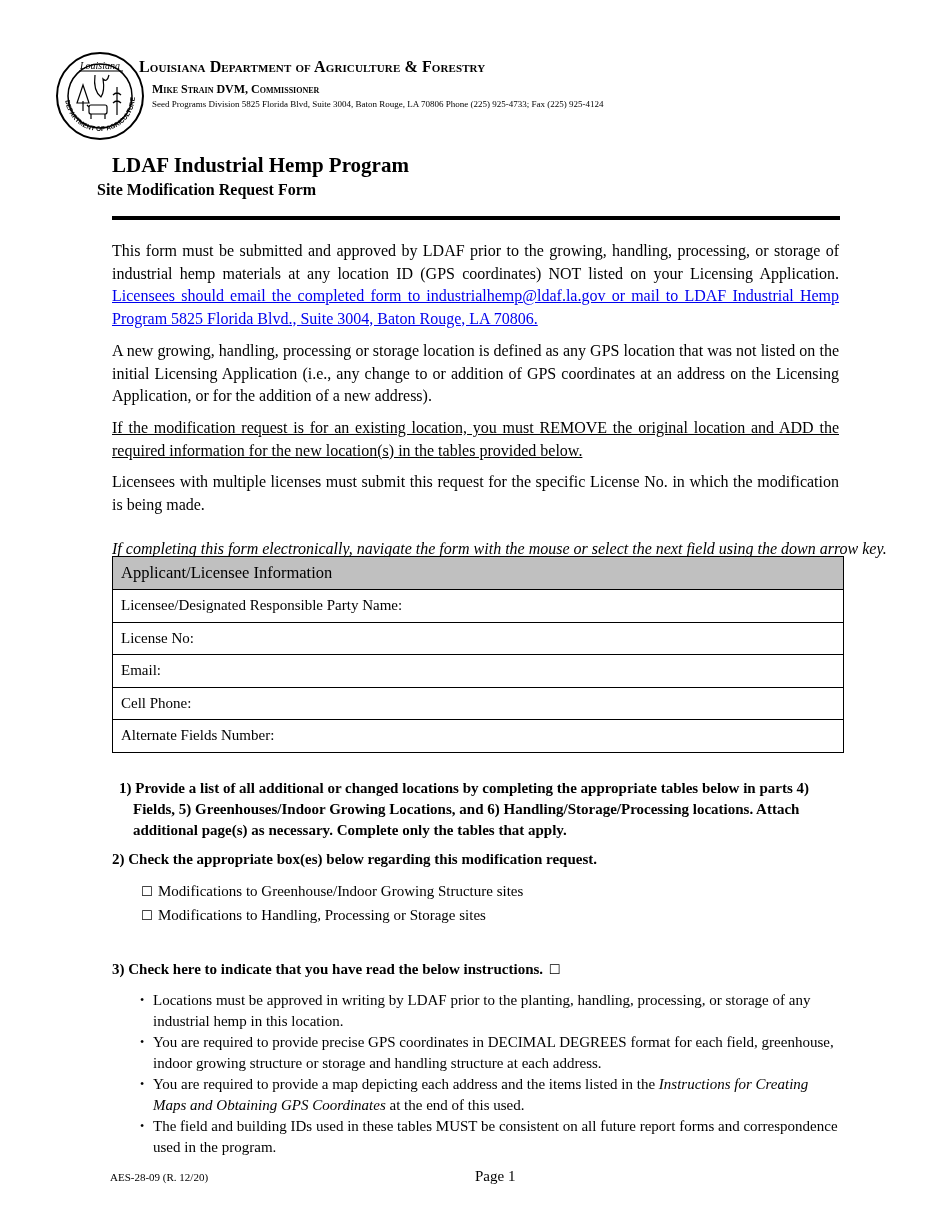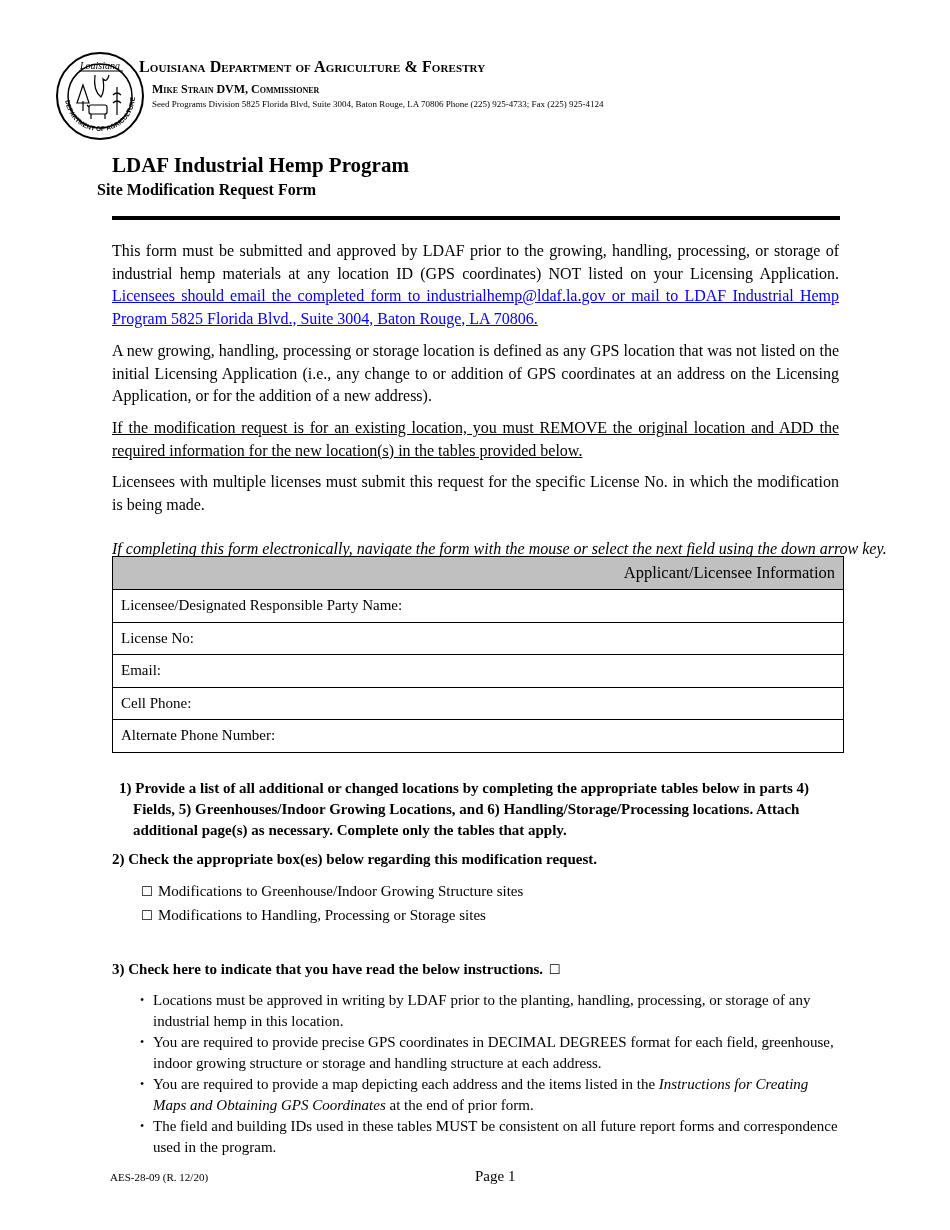--- a/index.html
+++ b/index.html
@@ -27,21 +27,21 @@
   .p3 { top: 417px; }
   .p4 { top: 471px; }
   .link { color: #0000ee; text-decoration: underline; }
   .underlined { text-decoration: underline; }
 
   .nav-note { left: 112px; top: 540px; font-size: 16px; font-style: italic; white-space: nowrap; }
 
   
   .info-table { left: 112px; top: 556px; width: 732px; border-collapse: collapse; border: 1.5px solid #000; }
   .info-table td, .info-table th { border: 1.5px solid #000; font-size: 15px; padding: 0 8px; height: 31.5px; text-align: left; font-weight: normal; }
-  .info-table th { background: #c0c0c0; text-align: right; font-size: 16.5px; height: 32px; }
+  .info-table th { background: #c0c0c0; text-align: left; font-size: 16.5px; height: 32px; }
 
   
   .item { left: 112px; width: 735px; font-size: 15px; font-weight: bold; line-height: 20.8px; }
   .item1 { top: 778px; padding-left: 14px; text-indent: -14px; width: 721px; margin-left: 7px; }
   .item2 { top: 849px; }
   .item3 { top: 959px; }
   .checks { left: 141px; top: 880px; font-size: 15px; line-height: 23.6px; }
   .check-row { white-space: nowrap; }
   .box { font-family: "DejaVu Sans", sans-serif; font-size: 13px; display: inline-block; width: 17px; font-weight: normal; }
   .item3 .box { font-size: 13px; margin-left: 2px; }
@@ -102,21 +102,21 @@
   <tr>
         <td><span>License No:</span></td>
       </tr>
   <tr>
         <td><span>Email:</span></td>
       </tr>
   <tr>
         <td><span>Cell Phone:</span></td>
       </tr>
   <tr>
-        <td><span>Alternate Phone Number:</span></td>
+        <td><span>Alternate Fields Number:</span></td>
       </tr>
 </tbody>
   </table>
 
 <div class="abs item item1">1) Provide a list of all additional or changed locations by completing the appropriate tables below in parts 4) Fields, 5) Greenhouses/Indoor Growing Locations, and 6) Handling/Storage/Processing locations. Attach additional page(s) as necessary. Complete only the tables that apply.</div>
 
 <div class="abs item item2">2) Check the appropriate box(es) below regarding this modification request.</div>
 <div class="abs checks">
   <div class="check-row">
     <span class="box">☐</span><span>Modifications to Greenhouse/Indoor Growing Structure sites</span>
@@ -127,18 +127,18 @@
 </div>
 
 <div class="abs item item3">
   <span>3) Check here to indicate that you have read the below instructions.</span>
   <span class="box">☐</span>
 </div>
 
 <ul class="abs bullets">
   <li><span class="dot">•</span><span>Locations must be approved in writing by LDAF prior to the planting, handling, processing, or storage of any industrial hemp in this location.</span></li>
   <li><span class="dot">•</span><span>You are required to provide precise GPS coordinates in DECIMAL DEGREES format for each field, greenhouse, indoor growing structure or storage and handling structure at each address.</span></li>
-  <li><span class="dot">•</span><span>You are required to provide a map depicting each address and the items listed in the </span><i>Instructions for Creating Maps and Obtaining GPS Coordinates</i><span> at the end of prior form.</span></li>
+  <li><span class="dot">•</span><span>You are required to provide a map depicting each address and the items listed in the </span><i>Instructions for Creating Maps and Obtaining GPS Coordinates</i><span> at the end of this used.</span></li>
   <li><span class="dot">•</span><span>The field and building IDs used in these tables MUST be consistent on all future report forms and correspondence used in the program.</span></li>
 </ul>
 
 <div class="abs form-code">AES-28-09 (R. 12/20)</div>
 <div class="abs page-num">Page 1</div>
 
 </body></html>

